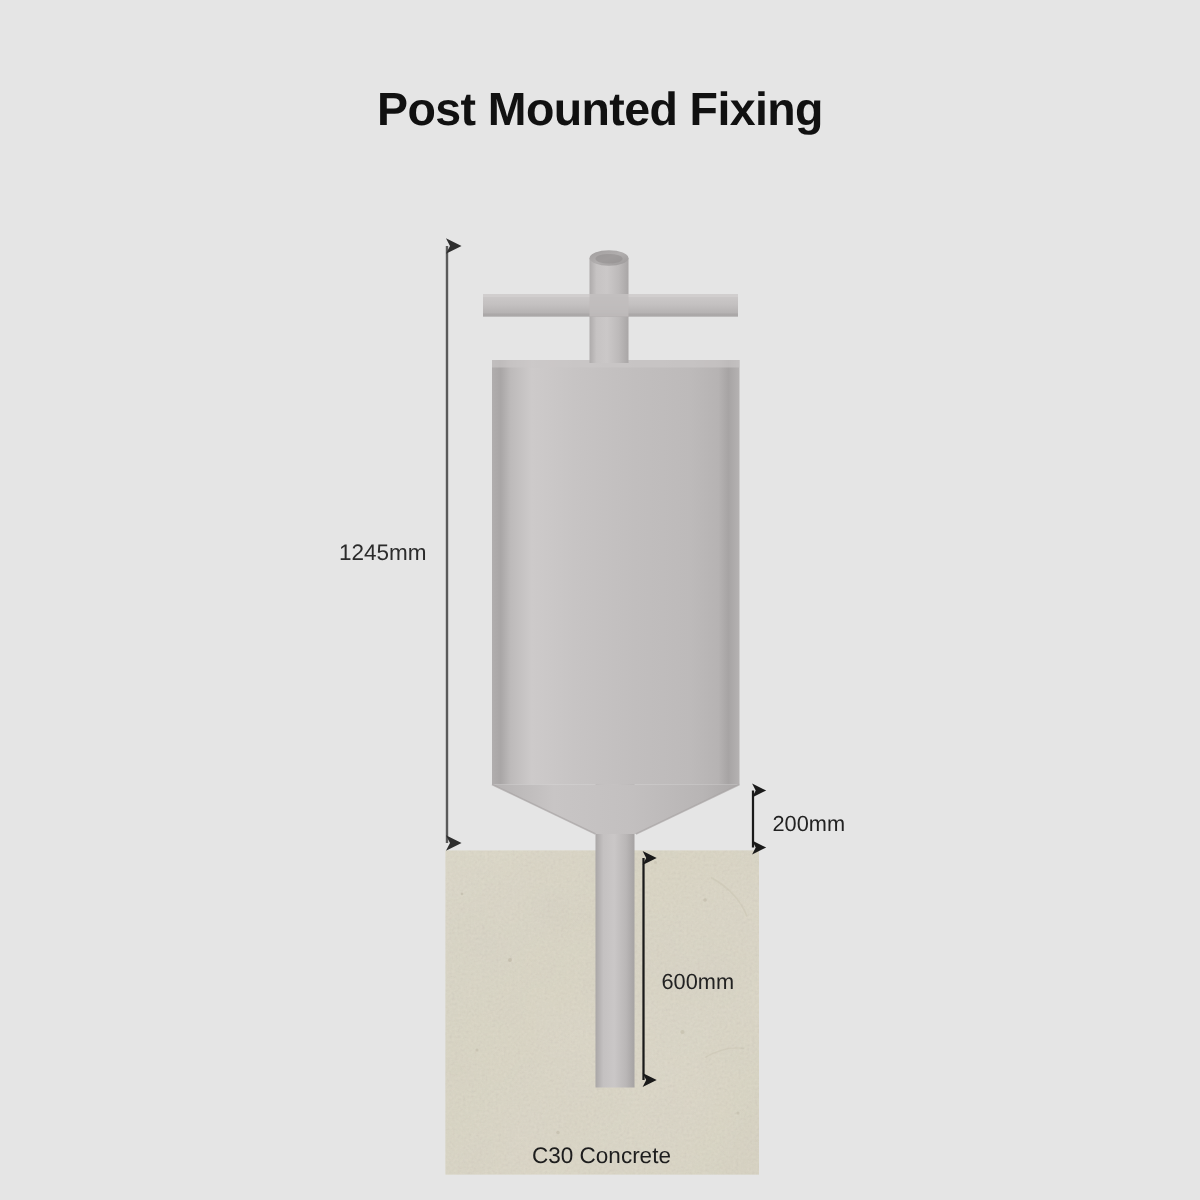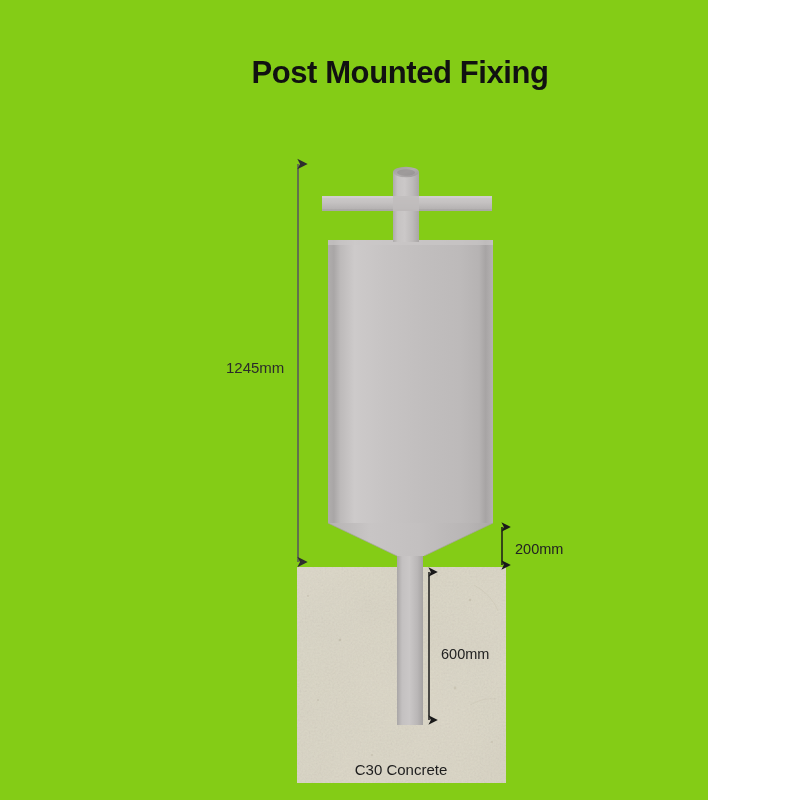--- a/index.html
+++ b/index.html
@@ -7,23 +7,23 @@
     margin: 0;
     padding: 0;
     background: #ffffff;
   }
   body {
     font-family: "Liberation Sans", sans-serif;
     -webkit-font-smoothing: antialiased;
   }
   #stage {
     position: relative;
-    width: 708px;
+    width: 800px;
     height: 800px;
-    background: #84cc16;
+    background: #e5e5e5;
     overflow: hidden;
   }
   
   .title {
     position: absolute;
     left: 0;
     top: 55px;
     width: 800px;
     text-align: center;
     font-family: "Liberation Sans", sans-serif;

